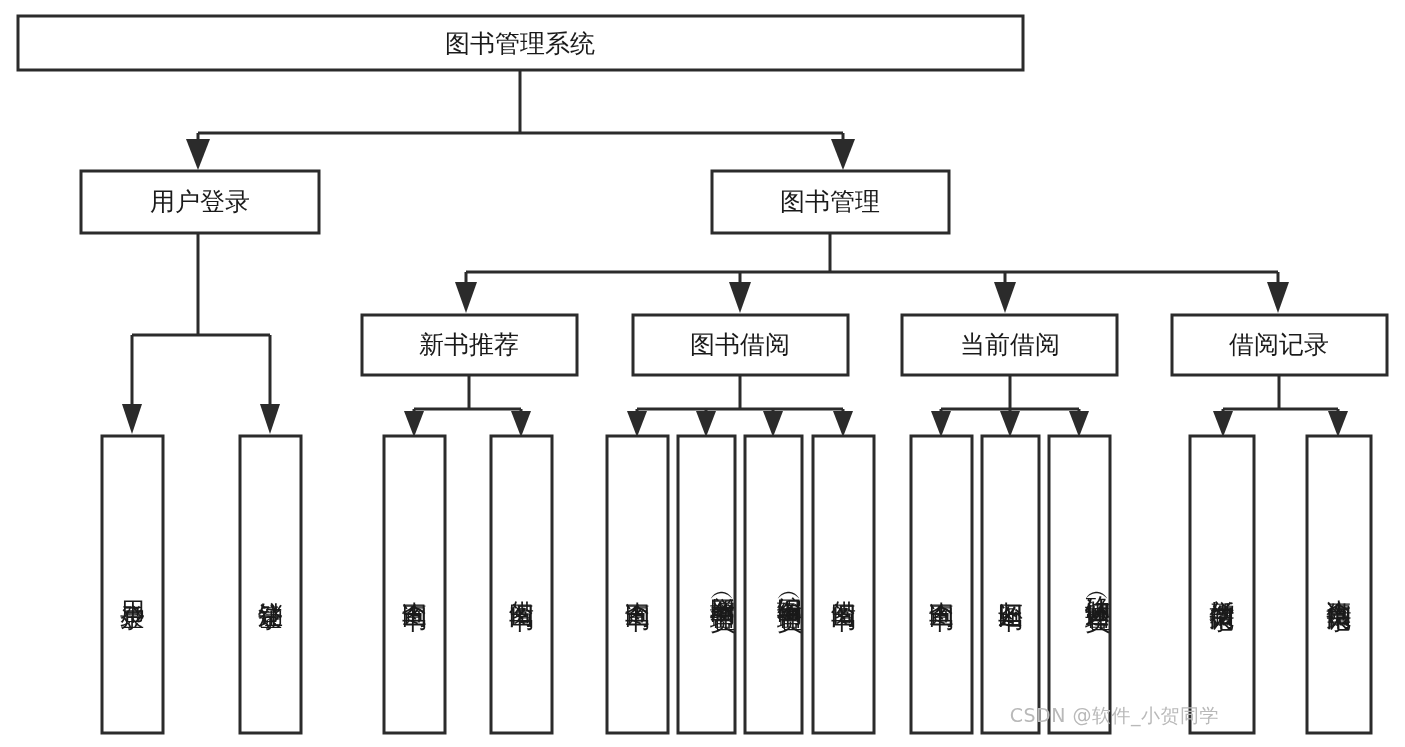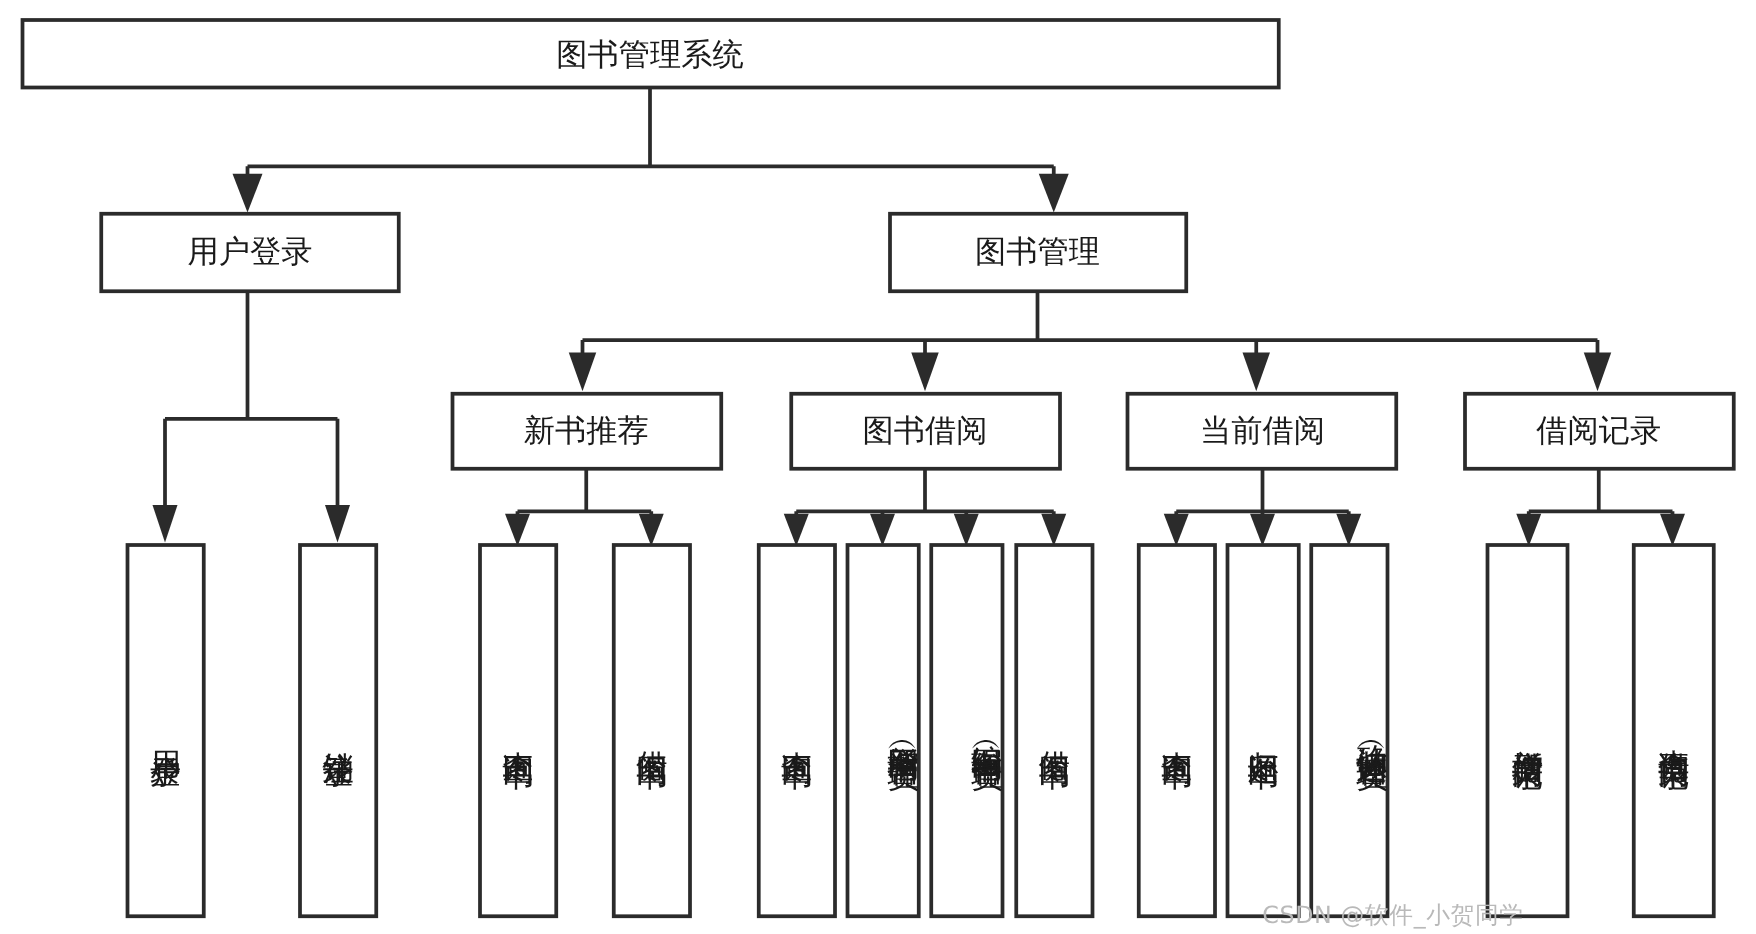--- a/index.html
+++ b/index.html
@@ -64,21 +64,21 @@
     display: flex;
     align-items: center;
     justify-content: center;
     text-align: center;
     white-space: nowrap;
     pointer-events: none;
   }
   #watermark {
     position: absolute;
     right: 8px;
-    bottom: 2px;
+    bottom: 18px;
     font-family: "DejaVu Sans", "Liberation Sans", sans-serif;
     font-size: 19px;
     color: #b9b9b9;
     white-space: nowrap;
     letter-spacing: 0.5px;
   }
 </style>
 </head>
 <body>
 

